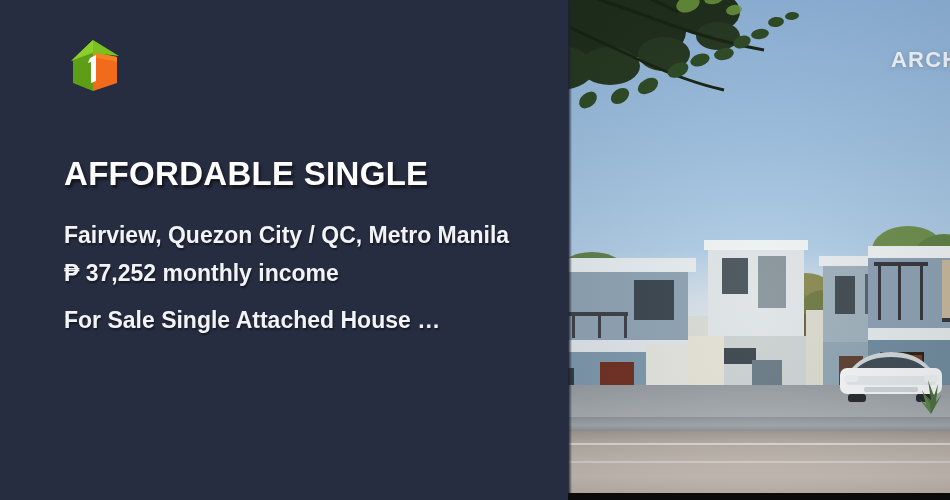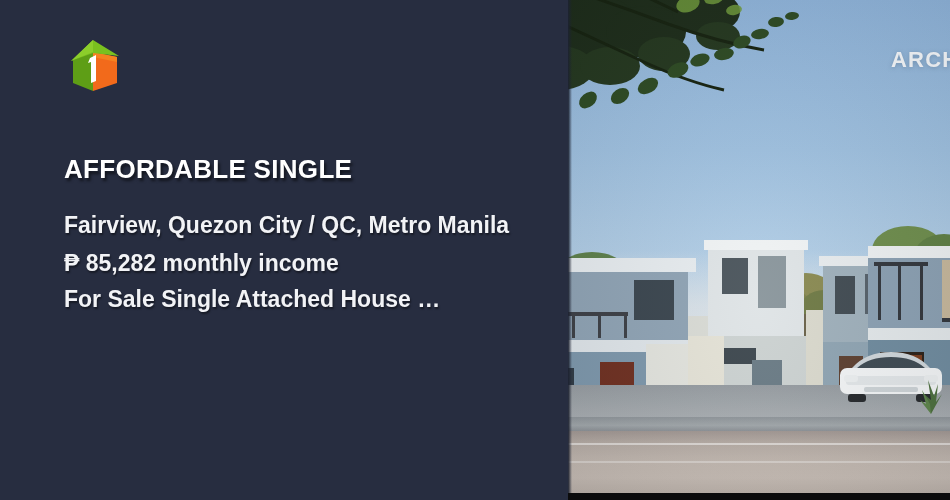--- a/index.html
+++ b/index.html
@@ -29,21 +29,21 @@
   
   .logo {
     width:58px; height:56px;
     position:relative;
     margin-bottom:58px;
   }
   .logo svg { display:block; width:58px; height:56px; }
 
   
   .listing-title {
-    font-size:26px;
+    font-size:33px;
     font-weight:bold;
     line-height:1.36;
     letter-spacing:0.3px;
     color:#ffffff;
     text-transform:uppercase;
     text-shadow:2px 3px 3px rgba(0,0,0,0.55);
     max-width:470px;
     white-space:nowrap;
   }
   .meta-block { margin-top:21px; }
@@ -51,21 +51,21 @@
     font-size:23px;
     font-weight:700;
     line-height:1.52;
     color:#f2f3f6;
     text-shadow:1px 2px 2px rgba(0,0,0,0.45);
     max-width:470px;
     white-space:nowrap;
   }
   .meta-line.location { white-space:normal; max-width:460px; }
   .meta-line.price { margin-top:3px; }
-  .meta-line.desc  { margin-top:1px; }
+  .meta-line.desc  { margin-top:12px; }
 
   
   .photo {
     position:relative;
     width:382px; height:500px;
     flex:0 0 382px;
     overflow:hidden;
     background:#9fb8d4;
   }
   .photo-edge-left {
@@ -192,21 +192,21 @@
         <path d="M26 20 L32 17 L32 43 L27 45 L27 24 L24 25 Z" fill="#ffffff"></path>
       </svg>
     </div>
 
     <div class="listing-title">
       <div>AFFORDABLE SINGLE</div>
     </div>
 
     <div class="meta-block">
       <div class="meta-line location">Fairview, Quezon City / QC, Metro Manila</div>
-      <div class="meta-line price">₱ 85,282 monthly income</div>
+      <div class="meta-line price">₱ 37,252 monthly income</div>
       <div class="meta-line desc">For Sale Single Attached House …</div>
     </div>
   </div>
 
   <div class="photo">
 
     <div class="sky"></div>
     <div class="haze"></div>
 
     <div class="tree tree-a">

